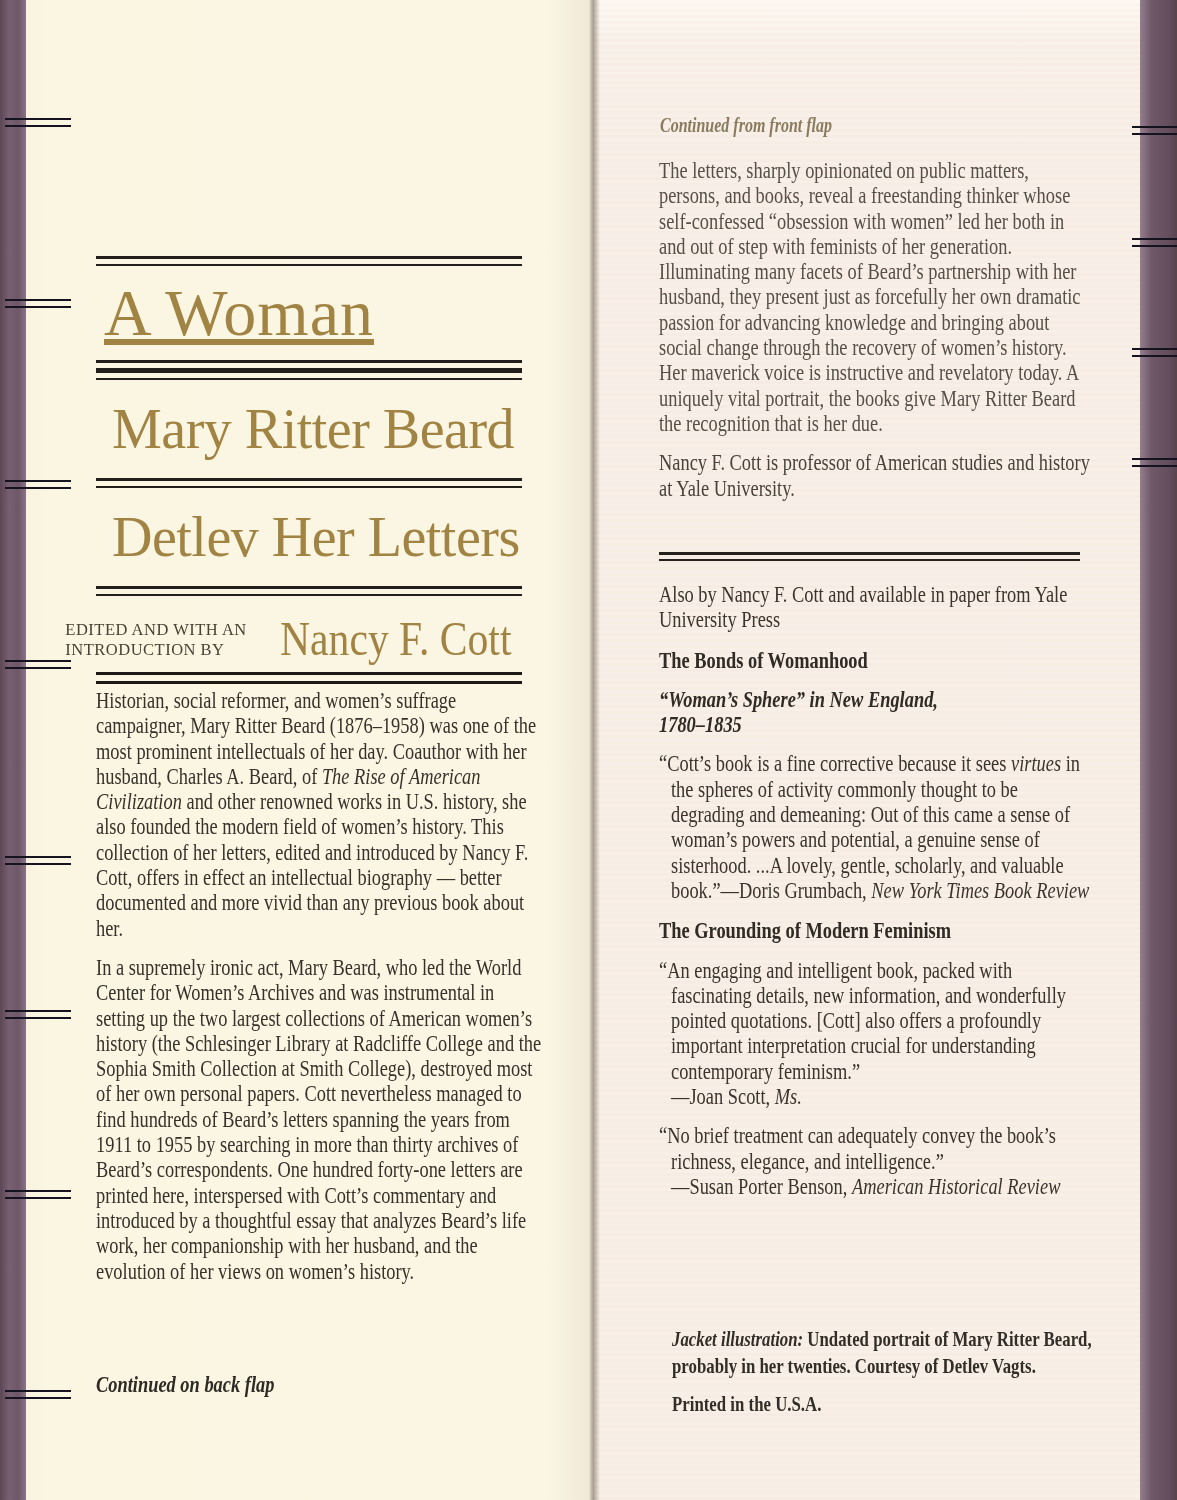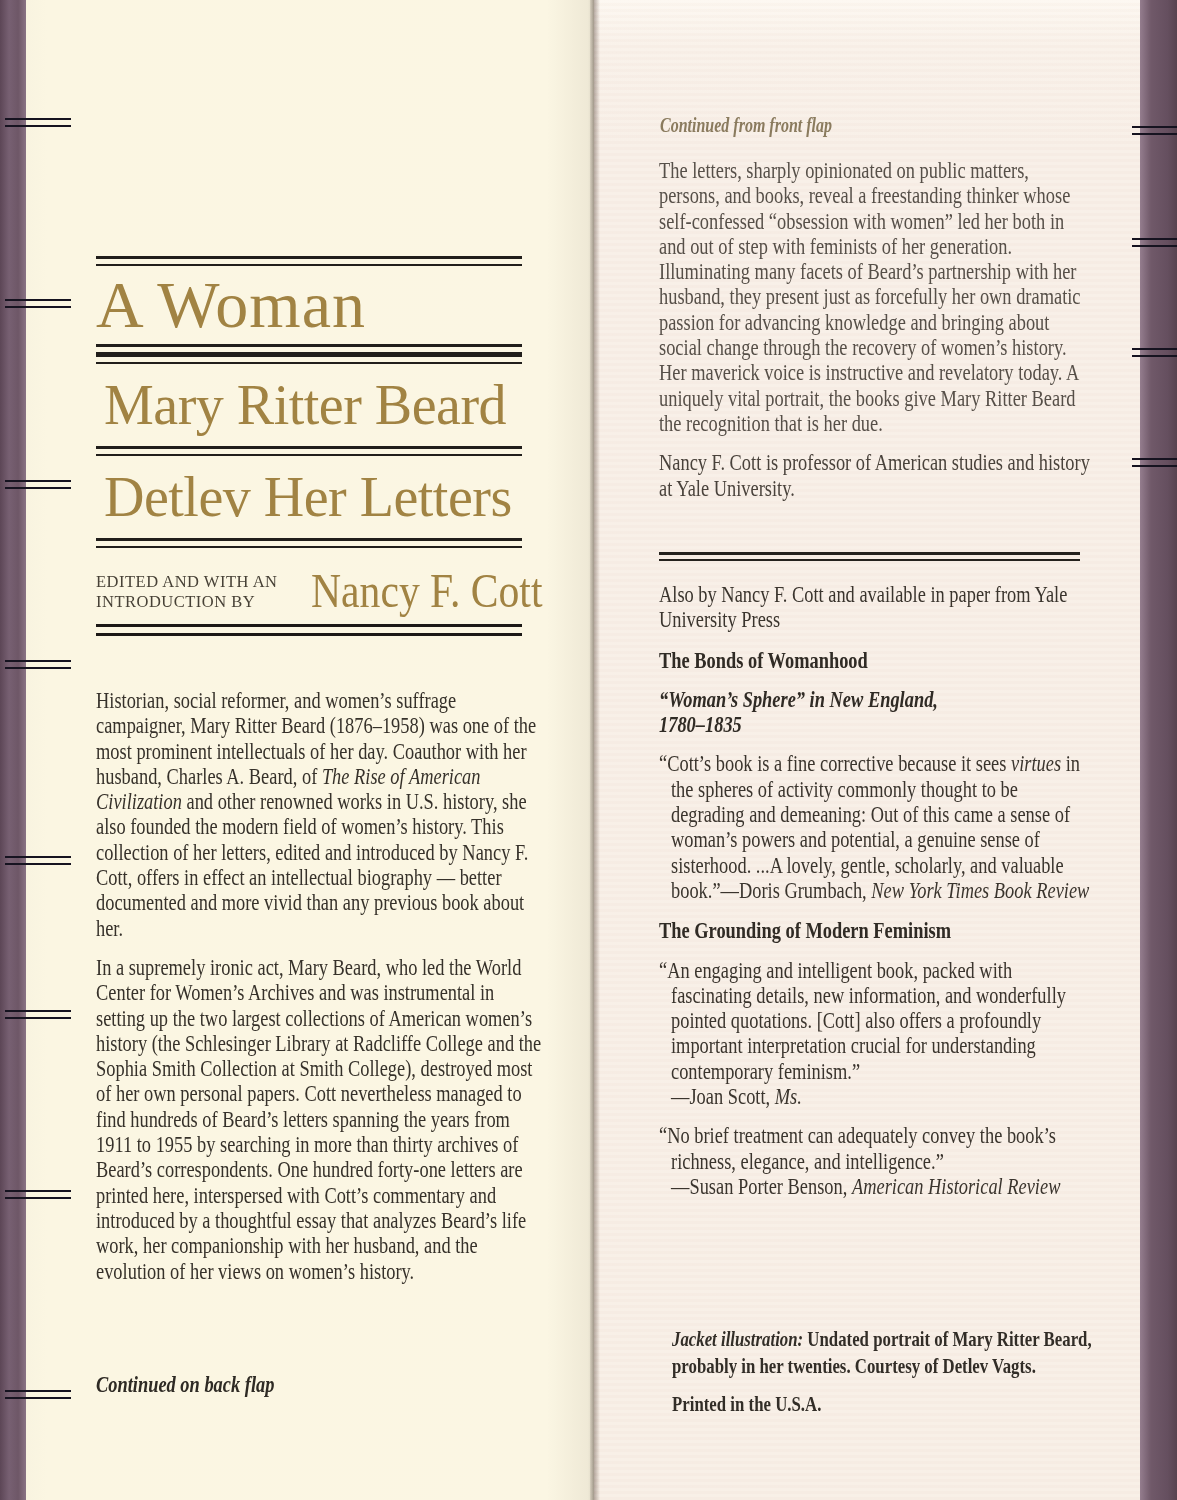--- a/index.html
+++ b/index.html
@@ -25,23 +25,23 @@
   .spine.right{left:1140px;width:37px;
     background:linear-gradient(90deg,#947d8e 0%,#705969 30%,#654f5f 75%,#58434f 100%);}
   .mark{position:absolute;height:5px;border-top:2px solid #161320;border-bottom:2px solid #161320;}
   .mark.l{left:5px;width:66px;}
   .mark.r{left:1132px;width:45px;}
 
   
   .title-block{position:absolute;left:96px;top:256px;width:426px;}
   .drule{height:5px;border-top:3px solid #211e1b;border-bottom:2px solid #211e1b;}
   .drule.heavy{height:6px;border-top:3px solid #1c1916;border-bottom:3px solid #1c1916;margin-top:8px;}
-  .t-big{font-size:66px;line-height:78px;color:#a18343;white-space:nowrap;letter-spacing:1px;margin:0;font-weight:normal;}
-  .t-med{font-size:56px;line-height:66px;color:#a18343;white-space:nowrap;letter-spacing:-0.5px;margin:8px;font-weight:normal;}
-  .editor-row{display:flex;align-items:flex-end;margin-top:10px;height:58px;}
+  .t-big{font-size:66px;line-height:78px;color:#a18343;white-space:nowrap;letter-spacing:1px;margin:8px;font-weight:normal;text-decoration:underline;}
+  .t-med{font-size:56px;line-height:66px;color:#a18343;white-space:nowrap;letter-spacing:-0.5px;margin:16px;font-weight:normal;}
+  .editor-row{display:flex;align-items:flex-end;margin-top:10px;height:58px;justify-content:center;}
   .edited-caps{font-size:16.5px;line-height:20px;letter-spacing:.5px;color:#474136;width:215px;flex:none;padding-bottom:4px;}
   .editor-name{font-size:49px;line-height:50px;color:#a18343;white-space:nowrap;
     transform:scaleX(.85);transform-origin:0 100%;}
 
   
   .copy{font-size:23px;line-height:25.3px;color:#36312a;
         transform:scaleX(.80);transform-origin:0 0;}
   .copy p{margin:0;}
   .copy p + p{margin-top:14px;}
   .i{font-style:italic;}

